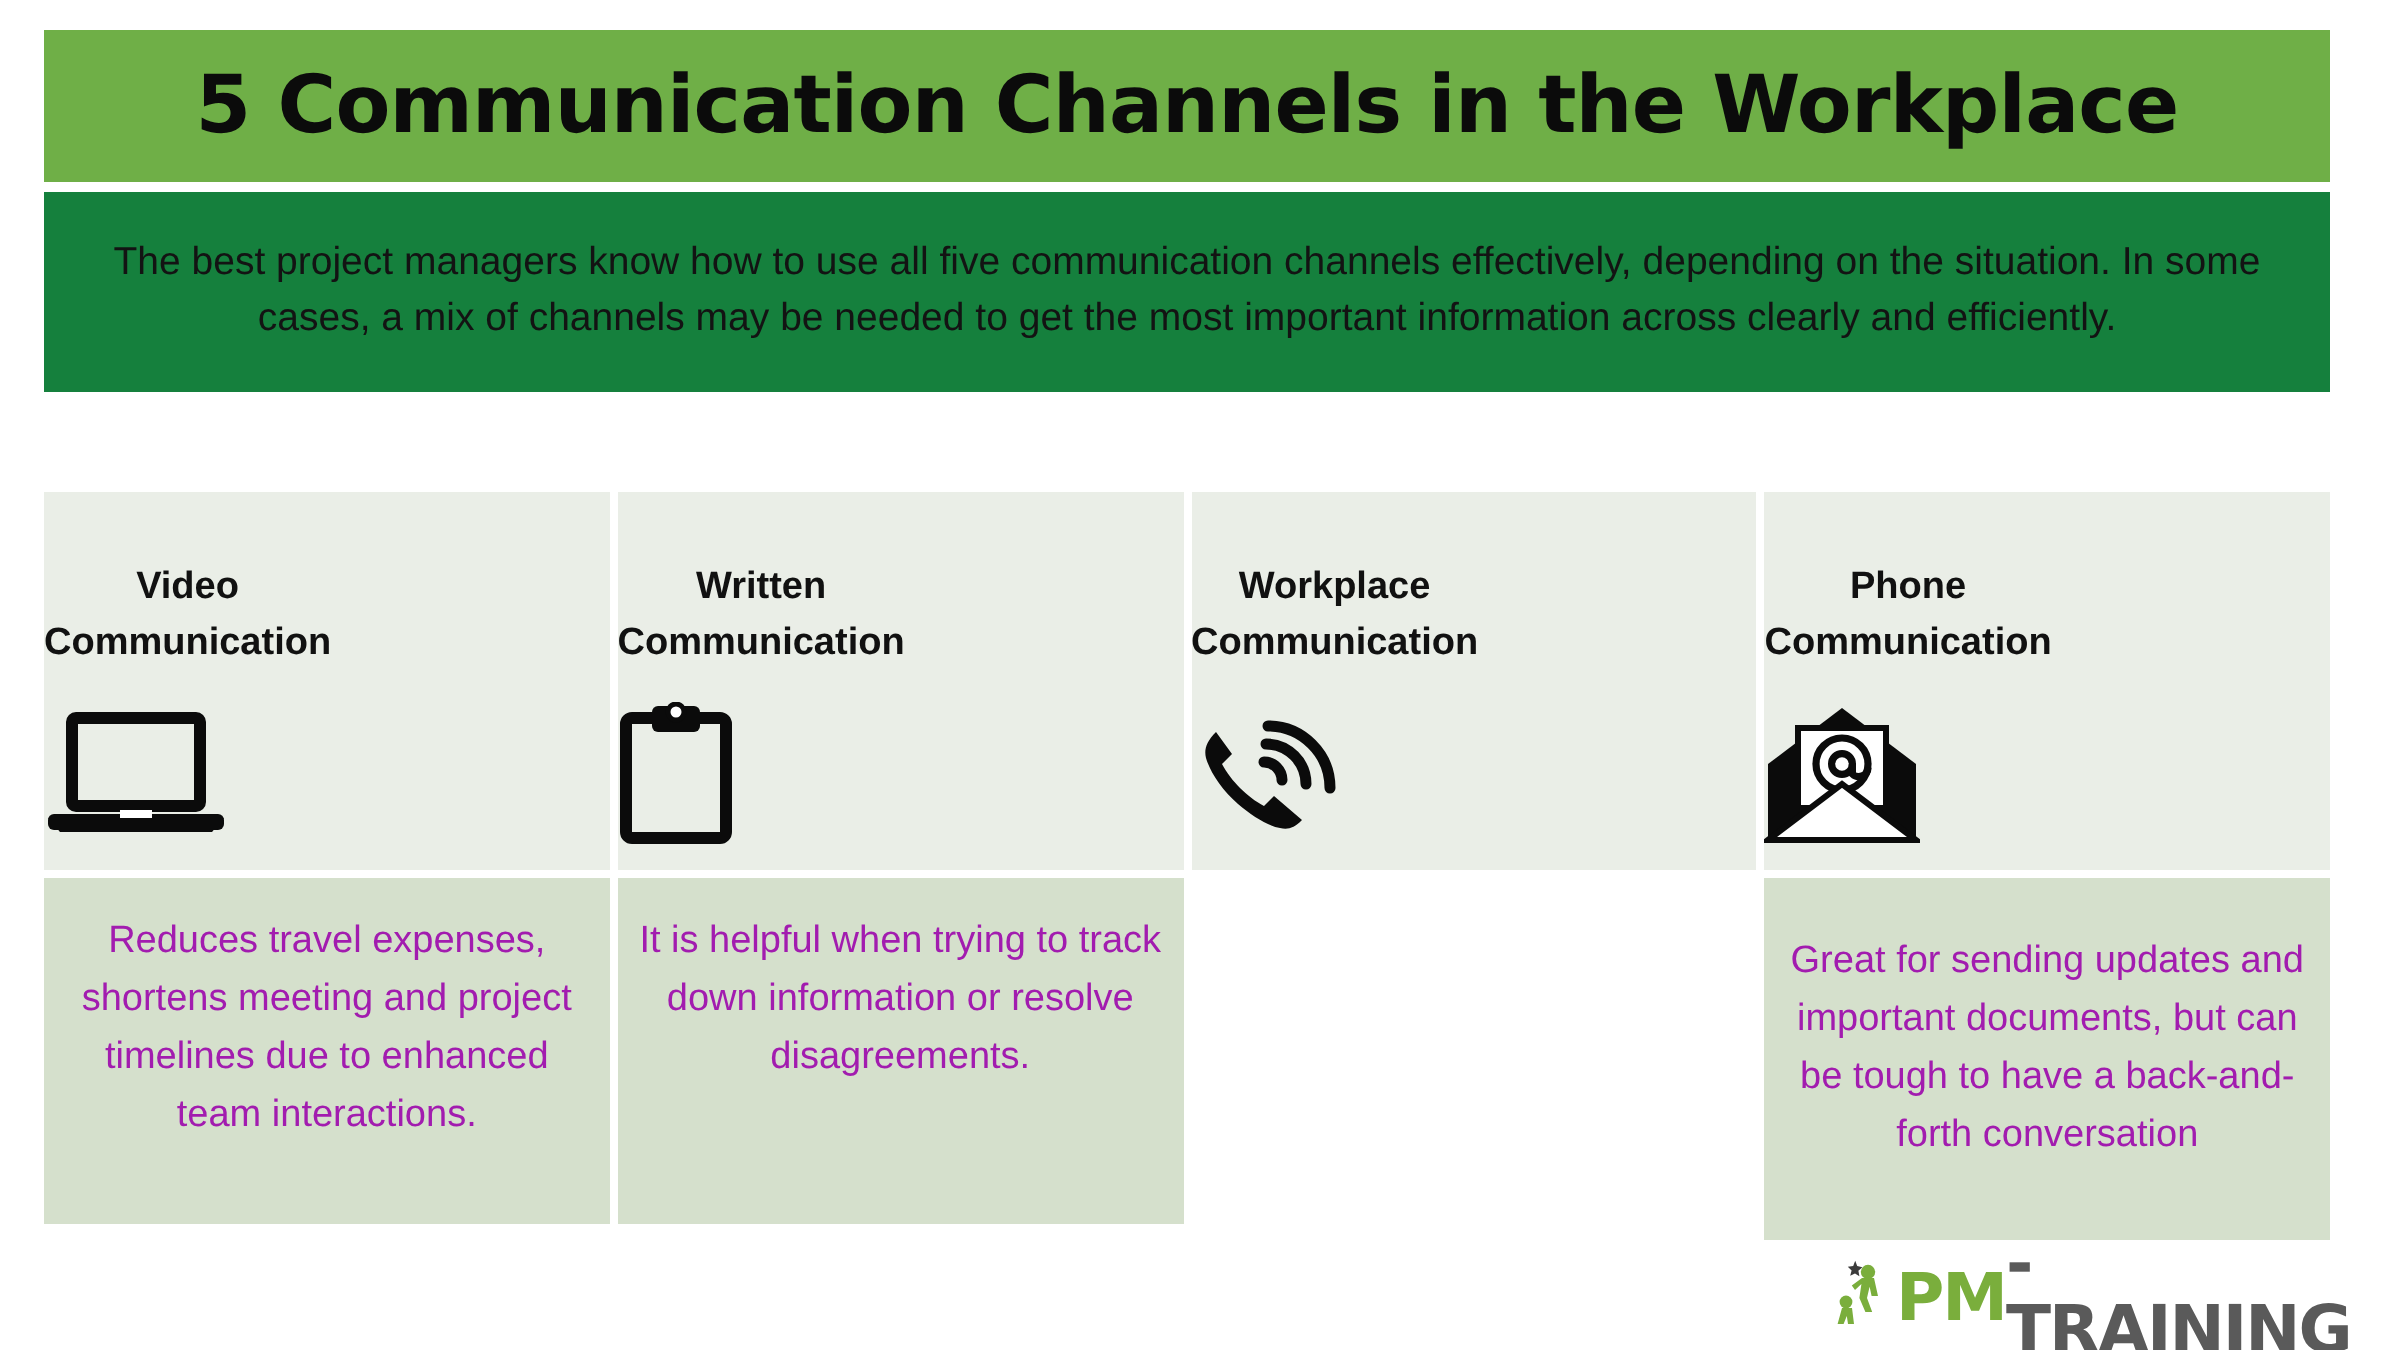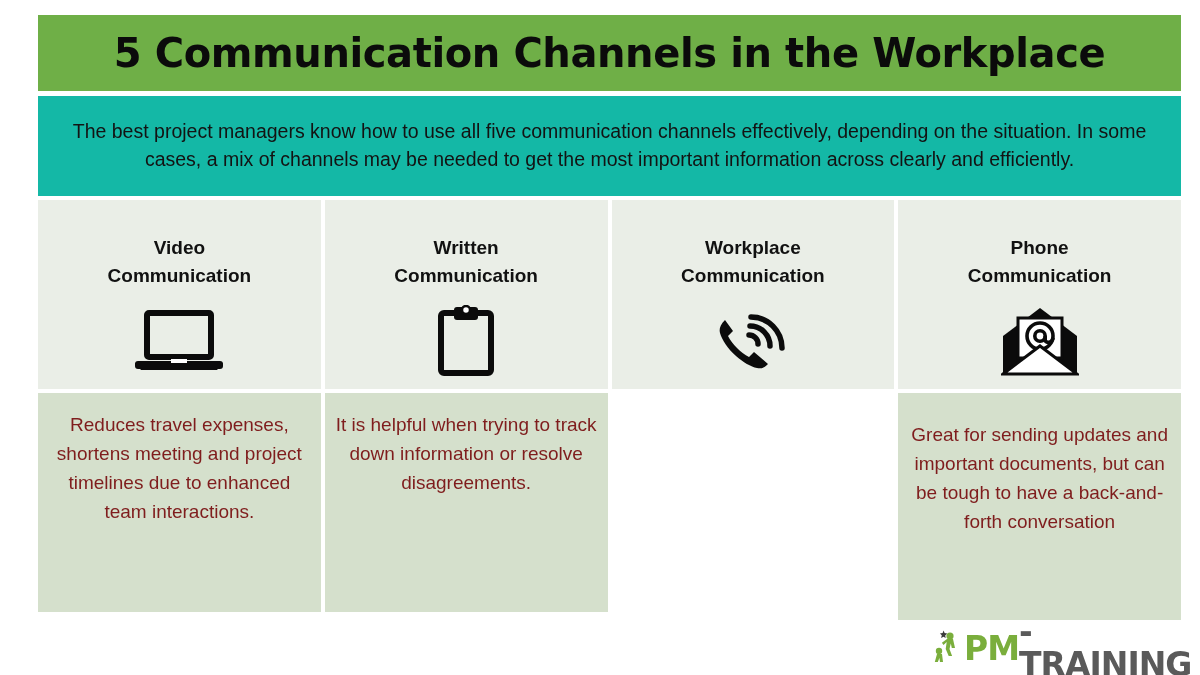--- a/index.html
+++ b/index.html
@@ -11,21 +11,21 @@
     width: 1200px;
     height: 675px;
     font-family: "Liberation Sans", sans-serif;
     color: #111111;
     overflow: hidden;
     position: relative;
   }
 
   #infographic {
     position: absolute;
-    left: 16px; top: 0;
+    left: 0; top: 0;
     width: 1045px;
     height: 675px;
     background: #ffffff;
   }
 
   
   .title-banner {
     position: absolute;
     left: 22px;
     top: 15px;
@@ -46,21 +46,21 @@
     white-space: nowrap;
   }
 
   
   .intro-band {
     position: absolute;
     left: 22px;
     top: 96px;
     width: 1143px;
     height: 100px;
-    background: #14b8a6;
+    background: #15803d;
     display: flex;
     align-items: center;
     justify-content: center;
   }
   .intro-text {
     font-family: "Liberation Sans", sans-serif;
     font-size: 19.5px;
     line-height: 1.42;
     color: #131313;
     text-align: center;
@@ -84,23 +84,24 @@
     flex-direction: column;
     gap: 4px;
     min-width: 0;
   }
 
   .channel-head {
     background: #EAEEE7;
     height: 189px;
     display: flex;
     flex-direction: column;
-    align-items: center;
+    align-items: flex-start;
     padding-top: 34px;
     box-sizing: border-box;
+    margin-top: 46px;
   }
   .channel-title {
     font-family: "Liberation Sans", sans-serif;
     font-weight: bold;
     font-size: 19px;
     line-height: 1.48;
     color: #111111;
     text-align: center;
     white-space: pre-line;
   }
@@ -123,21 +124,21 @@
     box-sizing: border-box;
   }
   .channel-body.tall {
     margin-bottom: -8px;
     padding-top: 28px;
   }
   .channel-desc {
     font-family: "Liberation Sans", sans-serif;
     font-size: 19px;
     line-height: 1.52;
-    color: #7f1d1d;
+    color: #a21caf;
     text-align: center;
     width: 100%;
   }
 
   
   .logo {
     position: absolute;
     left: 916px;
     top: 627px;
     width: 250px;

